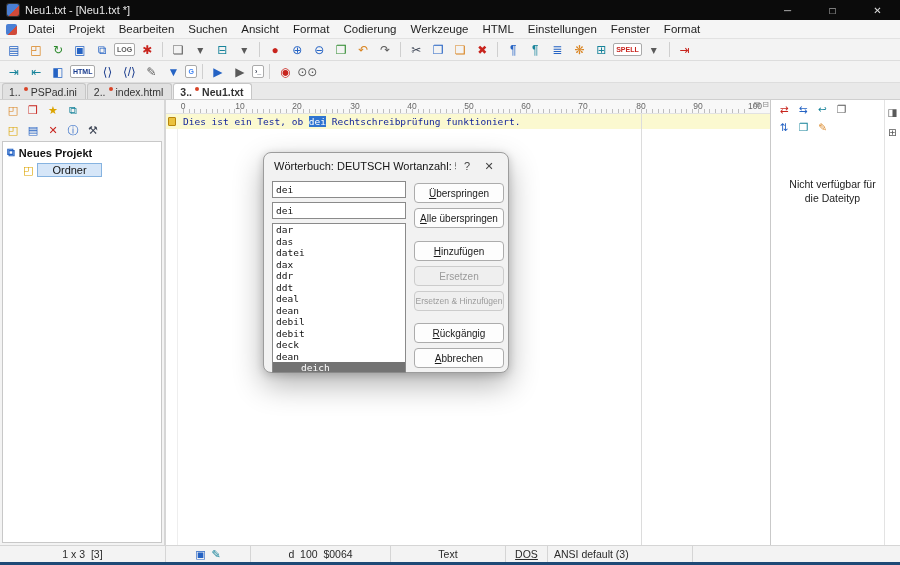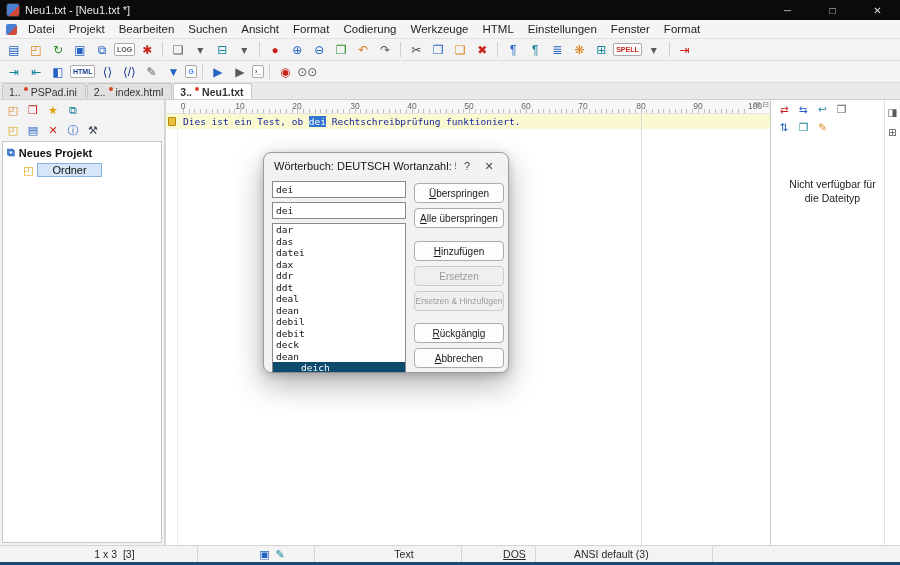--- a/index.html
+++ b/index.html
@@ -59,21 +59,21 @@
   .code{position:absolute;left:17px;top:2px;white-space:pre;color:#15269b;}
   .sel{background:#2f74d0;color:#fff;}
   
   .right-panel{width:130px;border-left:1px solid #c9c9c9;background:#fff;position:relative;font-size:10.5px;color:#222;}
   .rp-row{height:18px;display:flex;align-items:center;padding-left:4px;}
   .rpi{min-width:17px;height:15px;display:inline-flex;align-items:center;justify-content:center;font-size:10.5px;margin:0 1px;}
   .rp-side{position:absolute;top:0;right:0;bottom:0;width:16px;border-left:1px solid #e3e3e3;display:flex;flex-direction:column;align-items:center;padding-top:4px;gap:5px;}
   .rp-msg{position:absolute;top:78px;left:12px;right:18px;text-align:center;line-height:1.3;}
   
   .statusbar{height:17px;background:#f3f3f3;border-top:1px solid #d5d5d5;display:flex;align-items:stretch;font-size:10.5px;color:#2a2a2a;}
-  .sb-cell{display:flex;align-items:center;justify-content:center;border-right:1px solid #d5d5d5;white-space:pre;margin-left:32px;}
+  .sb-cell{display:flex;align-items:center;justify-content:center;border-right:1px solid #d5d5d5;white-space:pre;}
   .sb-pos{width:166px;}
   .sb-ico{width:85px;}
   .sb-char{width:140px;}
   .sb-mode{width:115px;}
   .sb-eol{width:42px;text-decoration:underline;}
   .sb-enc{width:145px;justify-content:flex-start;padding-left:6px;}
   .sb-rest{flex:1;border-right:none;}
   .sbi{font-size:11px;margin:0 3px;}
   .bottom-edge{height:3px;background:#1e4976;}
   
@@ -82,21 +82,21 @@
     box-shadow:0 12px 30px rgba(0,0,0,.30),0 2px 8px rgba(0,0,0,.18);}
   .dlg-title{height:26px;display:flex;align-items:center;padding:0 8px 0 10px;font-size:11px;color:#151515;}
   .dlg-title .t{flex:1;white-space:nowrap;overflow:hidden;}
   .dlg-ctl{width:22px;text-align:center;font-size:11px;color:#444;}
   .dlg-body{position:relative;height:195px;padding:2px 8px 0 8px;}
   .dlg-input{display:block;width:134px;height:17px;border:1px solid #8a8a8a;background:#fff;margin-bottom:4px;
     font-family:"DejaVu Sans Mono","Liberation Mono",monospace;font-size:9.5px;padding:0 3px;color:#111;}
   .dlg-list{width:134px;height:150px;margin-top:4px;border:1px solid #8a8a8a;background:#fff;overflow:hidden;
     font-family:"DejaVu Sans Mono","Liberation Mono",monospace;font-size:9.5px;}
   .dlg-list .item{height:11.5px;line-height:11.5px;padding-left:3px;color:#111;}
-  .dlg-list .item.selected{background:#0c4a6e;color:#fff;padding-left:28px;}
+  .dlg-list .item.selected{background:#737373;color:#fff;padding-left:28px;}
   .dlg-buttons{position:absolute;left:150px;top:4px;width:90px;height:188px;}
   .dbtn{position:absolute;left:0;width:90px;height:20px;border:1px solid #acacac;border-radius:4px;background:#fdfdfd;
     font-size:10px;display:flex;align-items:center;justify-content:center;color:#1a1a1a;cursor:default;}
   .dbtn.disabled{color:#9b9b9b;background:#efefef;border-color:#cccccc;}
   .dbtn.small{font-size:8.5px;}
   .dbtn .key{text-decoration:underline;}
   .b0{top:0}.b1{top:25px}.b2{top:58px}.b3{top:83px}.b4{top:108px}.b5{top:140px}.b6{top:165px}
 </style>
 </head>
 <body>
@@ -275,20 +275,21 @@
     <div class="rp-side">
         <span class="rpi c-gray">◨</span>
         <span class="rpi c-gray">⊞</span>
       </div>
   </div>
 </div>
 
 <div class="statusbar">
   <div class="sb-cell sb-pos">1 x 3  [3]</div>
   <div class="sb-cell sb-ico"><span class="sbi c-blue">▣</span><span class="sbi c-teal">✎</span></div>
+  <div class="sb-cell sb-char">d  100  $0064</div>
   <div class="sb-cell sb-mode">Text</div>
   <div class="sb-cell sb-eol">DOS</div>
   <div class="sb-cell sb-enc">ANSI default (3)</div>
   <div class="sb-cell sb-rest"></div>
 </div>
 <div class="bottom-edge"></div>
 
 <div class="dialog">
   <div class="dlg-title">
     <span class="t">Wörterbuch: DEUTSCH Wortanzahl: 5...</span>

